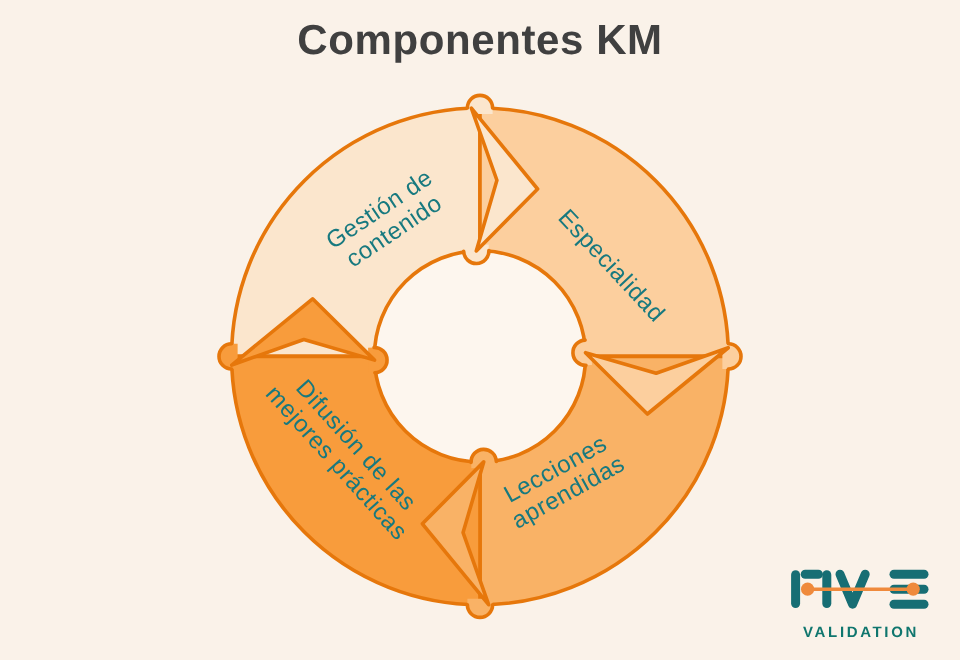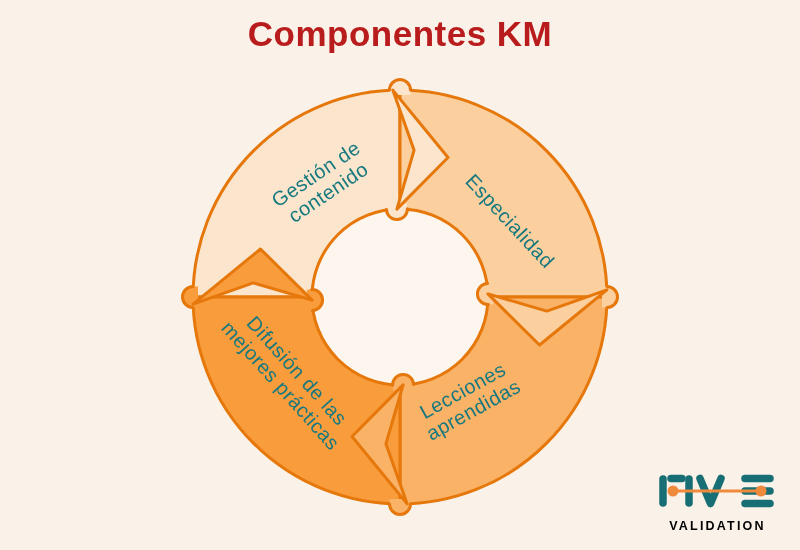--- a/index.html
+++ b/index.html
@@ -4,28 +4,28 @@
 <style>
   html,body{margin:0;padding:0;}
   body{
     width:800px;height:550px;overflow:hidden;position:relative;
     background:#faf2e9;
     font-family:"Liberation Sans",sans-serif;
   }
   .page-title{
     position:absolute;top:14px;left:0;width:800px;margin:0;
     text-align:center;font-size:35px;font-weight:bold;
-    letter-spacing:.5px;color:#b91c1c;
+    letter-spacing:.5px;color:#404040;
   }
   #km-diagram{position:absolute;left:0;top:0;}
   .logo{position:absolute;left:655px;top:468px;width:125px;}
   .logo-sub{
     width:125px;text-align:center;margin-top:1px;
     font-size:12.5px;letter-spacing:2.2px;font-weight:bold;
-    color:#000000;
+    color:#0f766e;
   }
 </style>
 </head>
 <body>
 
 <h1 class="page-title">Componentes KM</h1>
 
 <svg id="km-diagram" width="800" height="550">
     <circle cx="400" cy="297" r="88" fill="#fdf6ee"></circle>
     <path d="M 193.0,297.0 A 207 207 0 0 1 400.0,90.0 L 400.0,209.0 A 88 88 0 0 0 312.0,297.0 Z" fill="#fbe6cd" stroke="#e6770b" stroke-width="3" stroke-linejoin="round"></path>

